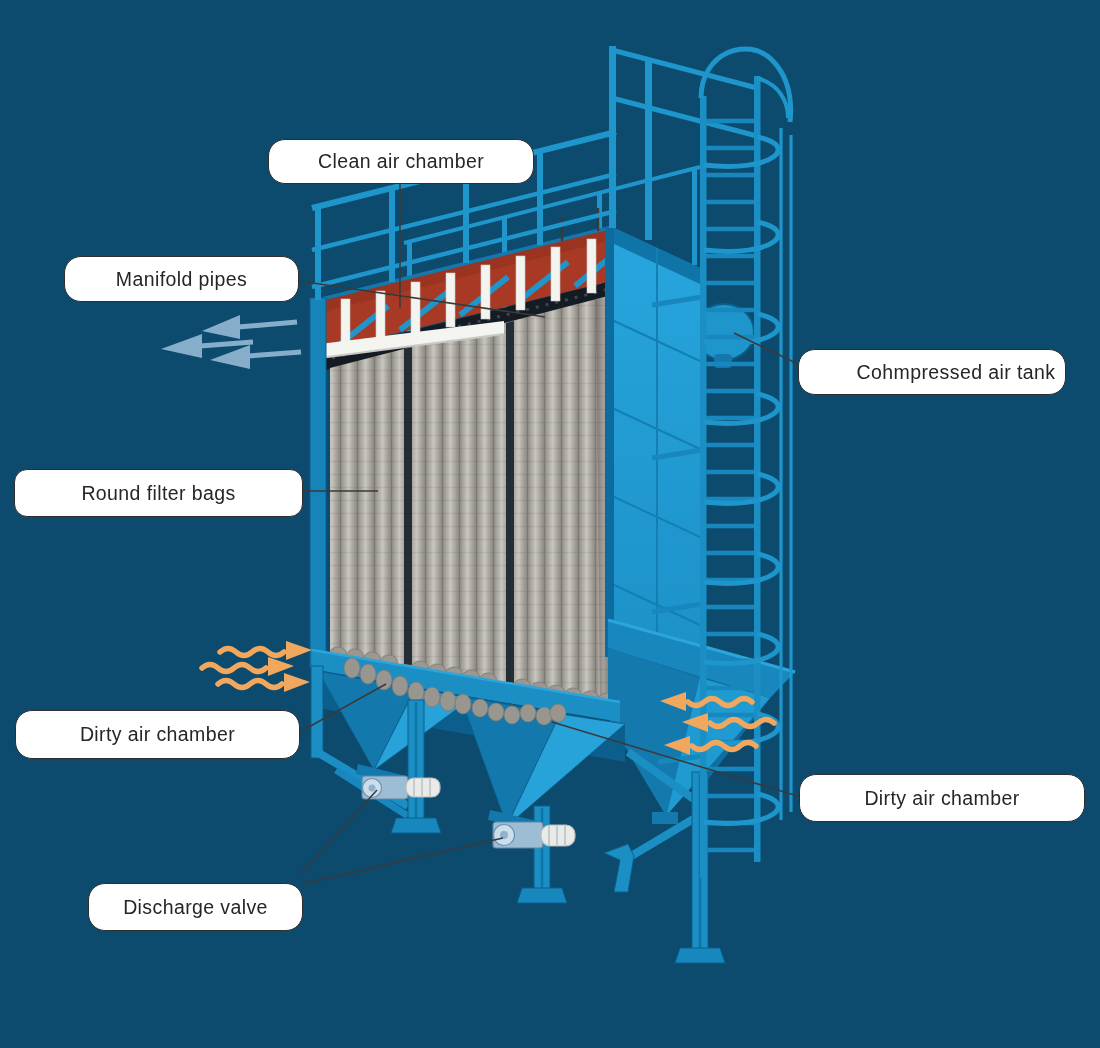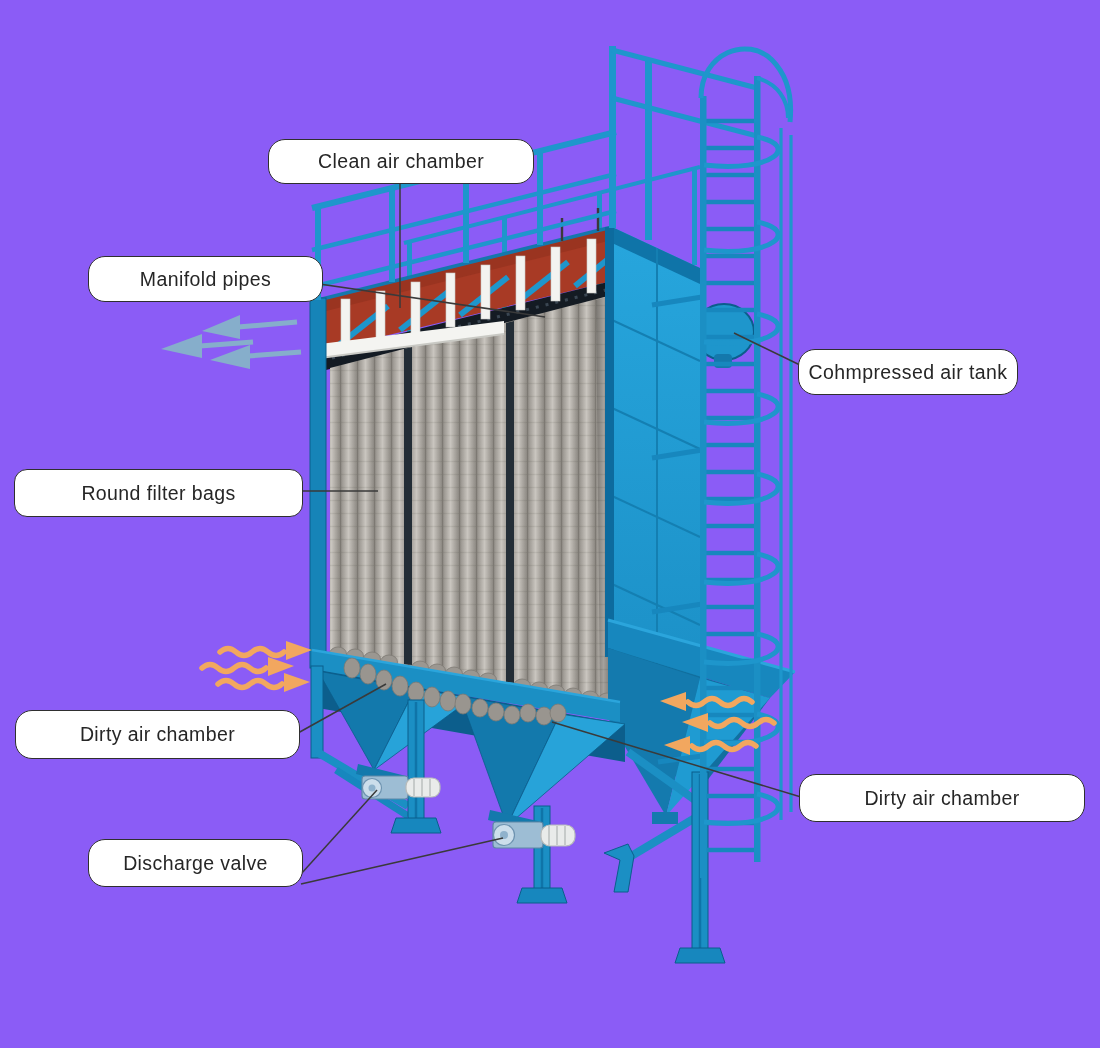--- a/index.html
+++ b/index.html
@@ -1,16 +1,16 @@
 <!DOCTYPE html>
 <html><head>
 <meta charset="utf-8">
 <style>
   html,body{margin:0;padding:0;background:#fff;}
-  #stage{position:relative;width:1100px;height:1048px;background:#8b5cf6;overflow:hidden;
+  #stage{position:relative;width:1100px;height:1048px;background:#0c4a6e;overflow:hidden;
          font-family:"Liberation Sans", sans-serif;}
   #scene{position:absolute;left:0;top:0;z-index:1;}
   .callout{position:absolute;z-index:3;display:flex;align-items:center;justify-content:center;
            background:#ffffff;border:1.6px solid #2f2f2f;border-radius:17px;
            font-size:19.5px;letter-spacing:.4px;color:#262626;white-space:nowrap;}
 </style>
 </head>
 <body>
 
 <div id="stage">
@@ -288,25 +288,25 @@
     <line x1="301" y1="491" x2="378" y2="491"></line>
     <line x1="298" y1="733" x2="386" y2="684"></line>
     <line x1="801" y1="797" x2="552" y2="722"></line>
     <line x1="301" y1="874" x2="377" y2="790"></line>
     <line x1="301" y1="884" x2="503" y2="838"></line>
   </g>
 </svg>
 
 <div class="callout" style="left:268px;top:139px;width:264px;height:43px;">Clean air chamber</div>
 
-<div class="callout" style="left:64px;top:256px;width:233px;height:44px;margin-left:24px;">Manifold pipes</div>
-
-<div class="callout" style="left:798px;top:349px;width:218px;height:44px;">Cohmpressed air tank</div>
+<div class="callout" style="left:64px;top:256px;width:233px;height:44px;">Manifold pipes</div>
+
+<div class="callout" style="left:798px;top:349px;width:218px;height:44px;padding-left:48px;">Cohmpressed air tank</div>
 
 <div class="callout" style="left:14px;top:469px;width:287px;height:46px;border-radius:13px;">Round filter bags</div>
 
 <div class="callout" style="left:15px;top:710px;width:283px;height:47px;">Dirty air chamber</div>
 
 <div class="callout" style="left:799px;top:774px;width:284px;height:46px;">Dirty air chamber</div>
 
-<div class="callout" style="left:88px;top:839px;width:213px;height:46px;">Discharge valve</div>
+<div class="callout" style="left:88px;top:883px;width:213px;height:46px;">Discharge valve</div>
 
 </div>
 
 </body></html>

